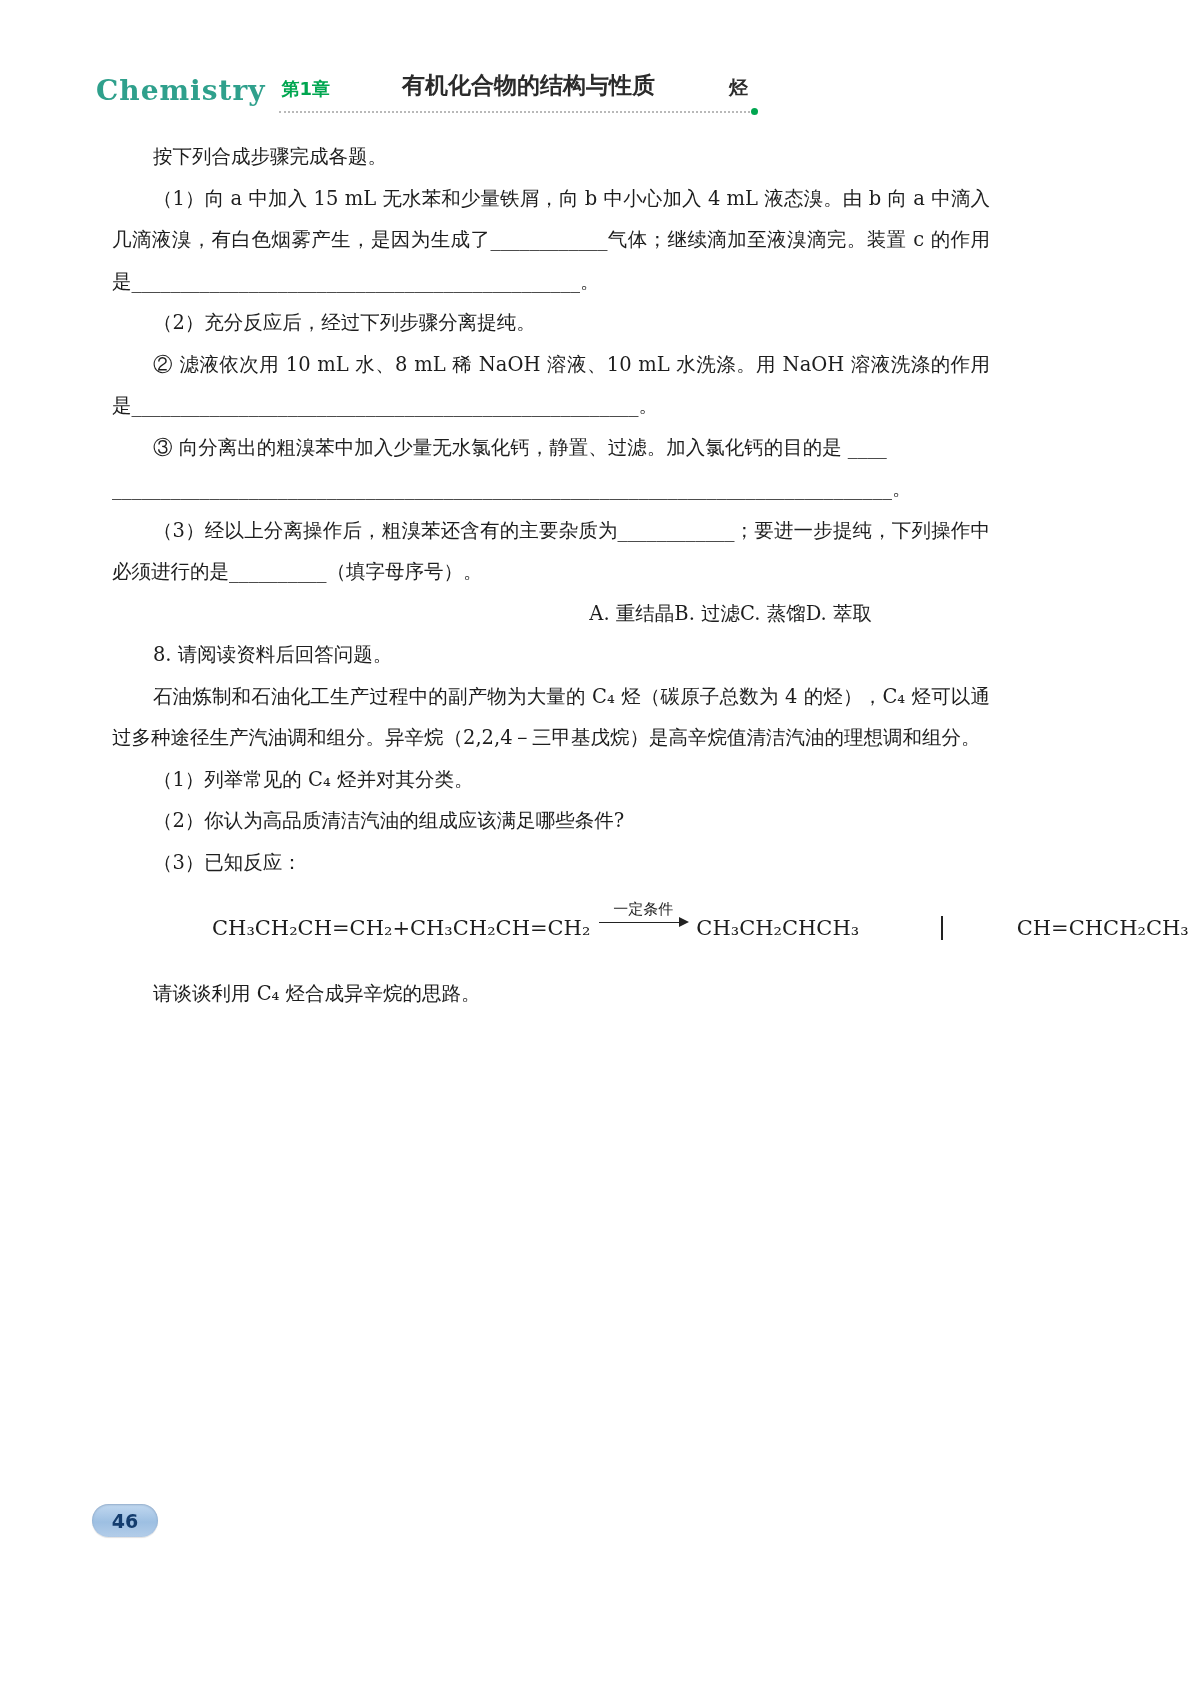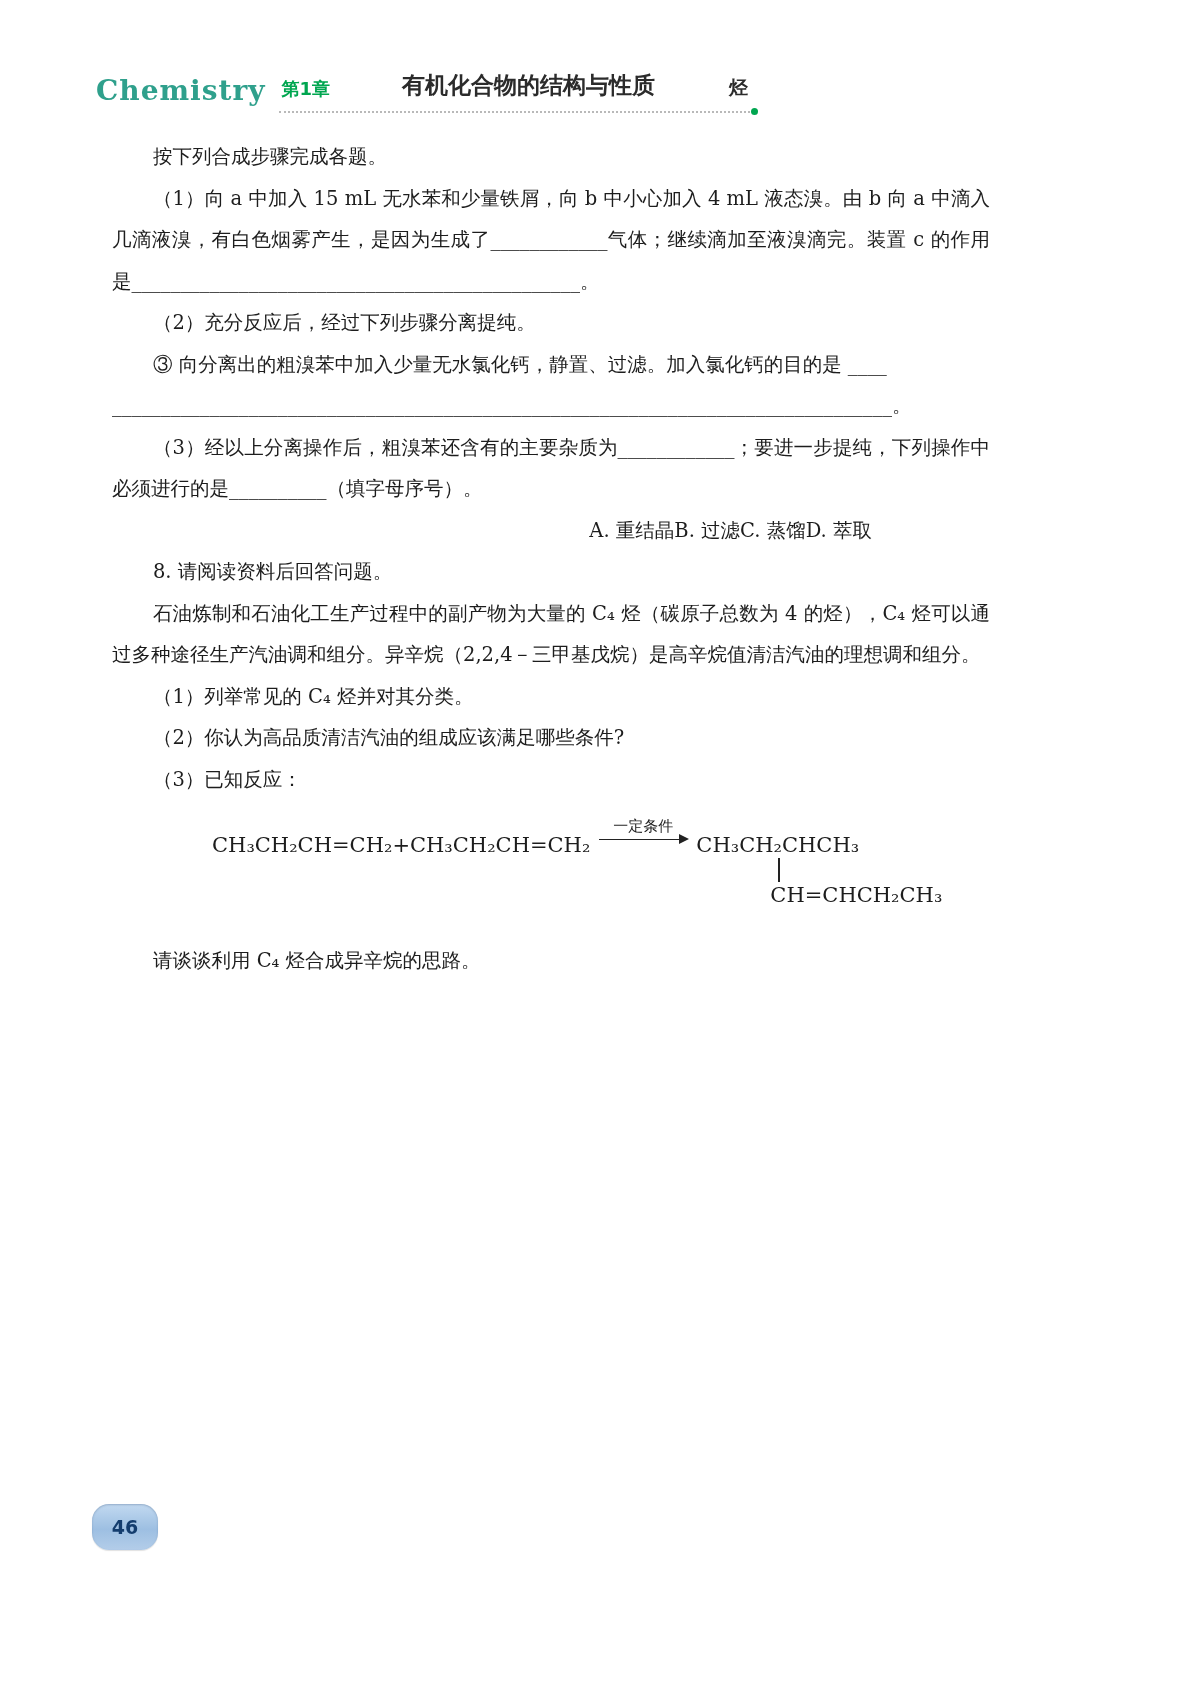--- a/index.html
+++ b/index.html
@@ -67,21 +67,21 @@
   .eq-prod { margin-top:16px; }
   .eq-prod-line1 { white-space:nowrap; }
   .eq-bond { width:1.6px; height:24px; background:#222; margin-left:82px; }
   .eq-prod-line2 { margin-left:74px; white-space:nowrap; }
 
   .tail { margin-top:32px; }
 
   
   .page-badge {
     position:absolute; left:92px; top:1504px;
-    width:66px; height:46px; border-radius:17px;
+    width:66px; height:33px; border-radius:17px;
     background:linear-gradient(180deg,#c2d9f0 0%,#9dbfe2 55%,#b3cde9 100%);
     box-shadow:0 1px 2px rgba(60,90,130,.35) inset, 0 1px 1px rgba(0,0,0,.12);
     display:flex; align-items:center; justify-content:center;
     color:#143d6e; font-size:19px; font-weight:bold;
     font-family:"DejaVu Sans","Liberation Sans",sans-serif;
   }
 </style>
 </head>
 <body>
 
@@ -94,20 +94,21 @@
       <span class="chapter-title">有机化合物的结构与性质</span>
       <span class="chapter-topic">烃</span>
       <span class="green-dot"></span>
     </div>
   </div>
 
   <div class="content">
     <p class="p-indent">按下列合成步骤完成各题。</p>
     <p class="p-indent">（1）向 a 中加入 15 mL 无水苯和少量铁屑，向 b 中小心加入 4 mL 液态溴。由 b 向 a 中滴入几滴液溴，有白色烟雾产生，是因为生成了____________气体；继续滴加至液溴滴完。装置 c 的作用是______________________________________________。</p>
     <p class="p-indent">（2）充分反应后，经过下列步骤分离提纯。</p>
+    <p class="p-indent">② 滤液依次用 10 mL 水、8 mL 稀 NaOH 溶液、10 mL 水洗涤。用 NaOH 溶液洗涤的作用是____________________________________________________。</p>
     <p class="p-indent">③ 向分离出的粗溴苯中加入少量无水氯化钙，静置、过滤。加入氯化钙的目的是 ____</p>
     <p class="p-blankline">________________________________________________________________________________。</p>
     <p class="p-indent">（3）经以上分离操作后，粗溴苯还含有的主要杂质为____________；要进一步提纯，下列操作中必须进行的是__________（填字母序号）。</p>
 
     <div class="options-row">
       <span class="option">A. 重结晶</span>
       <span class="option">B. 过滤</span>
       <span class="option">C. 蒸馏</span>
       <span class="option">D. 萃取</span>
     </div>
@@ -117,21 +118,21 @@
     <p class="p-indent">（1）列举常见的 C₄ 烃并对其分类。</p>
     <p class="p-indent">（2）你认为高品质清洁汽油的组成应该满足哪些条件?</p>
     <p class="p-indent">（3）已知反应：</p>
 
     <div class="equation">
       <span class="eq-reactants">CH₃CH₂CH=CH₂+CH₃CH₂CH=CH₂</span>
       <span class="eq-arrow">
         <span class="eq-cond">一定条件</span>
         <span class="eq-line"></span>
       </span>
-      <span class="eq-prod" style="display: inline-flex; flex-direction: column; align-items: flex-start;">
+      <span class="eq-prod" style="display: inline-flex; flex-direction: row; align-items: center;">
         <span class="eq-prod-line1">CH₃CH₂CHCH₃</span>
         <span class="eq-bond"></span>
         <span class="eq-prod-line2">CH=CHCH₂CH₃</span>
       </span>
     </div>
 
     <p class="p-indent tail">请谈谈利用 C₄ 烃合成异辛烷的思路。</p>
   </div>
 
   <div class="page-badge">

